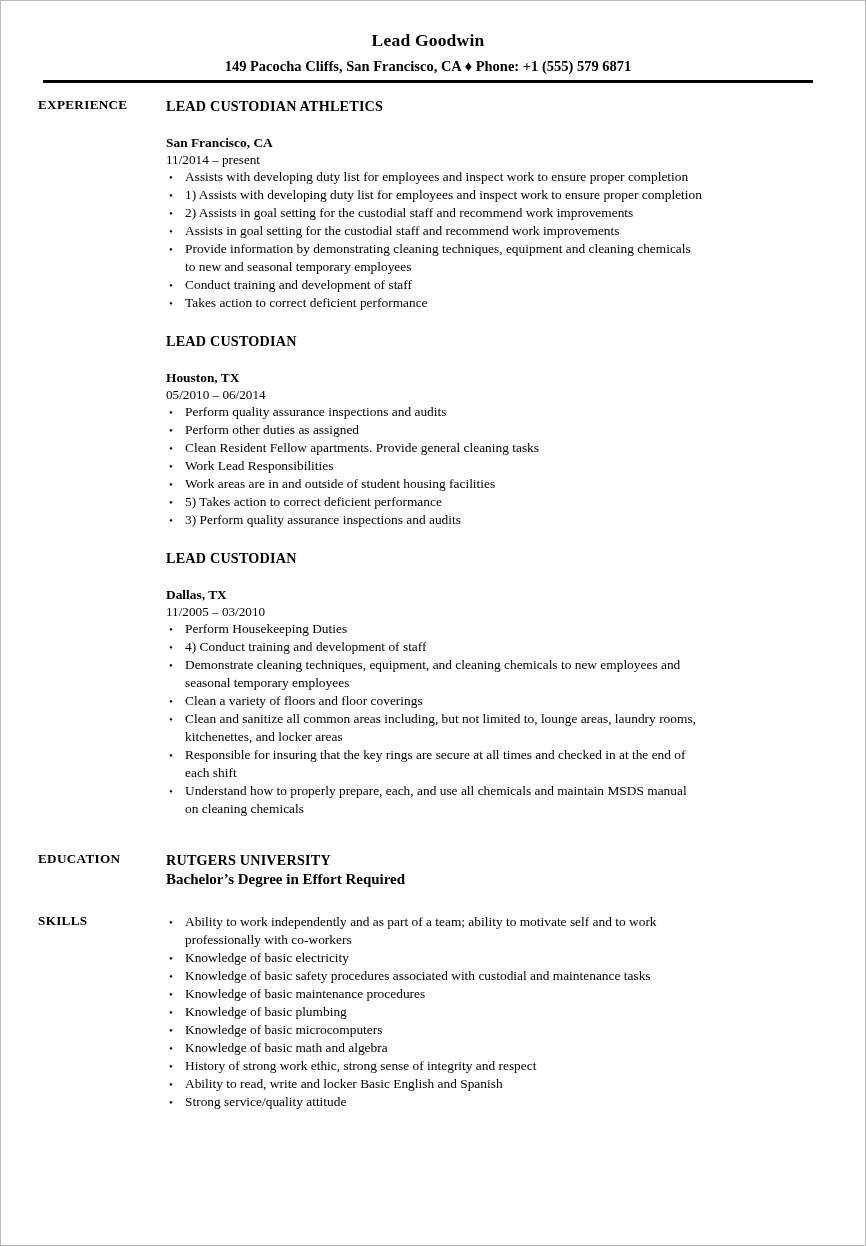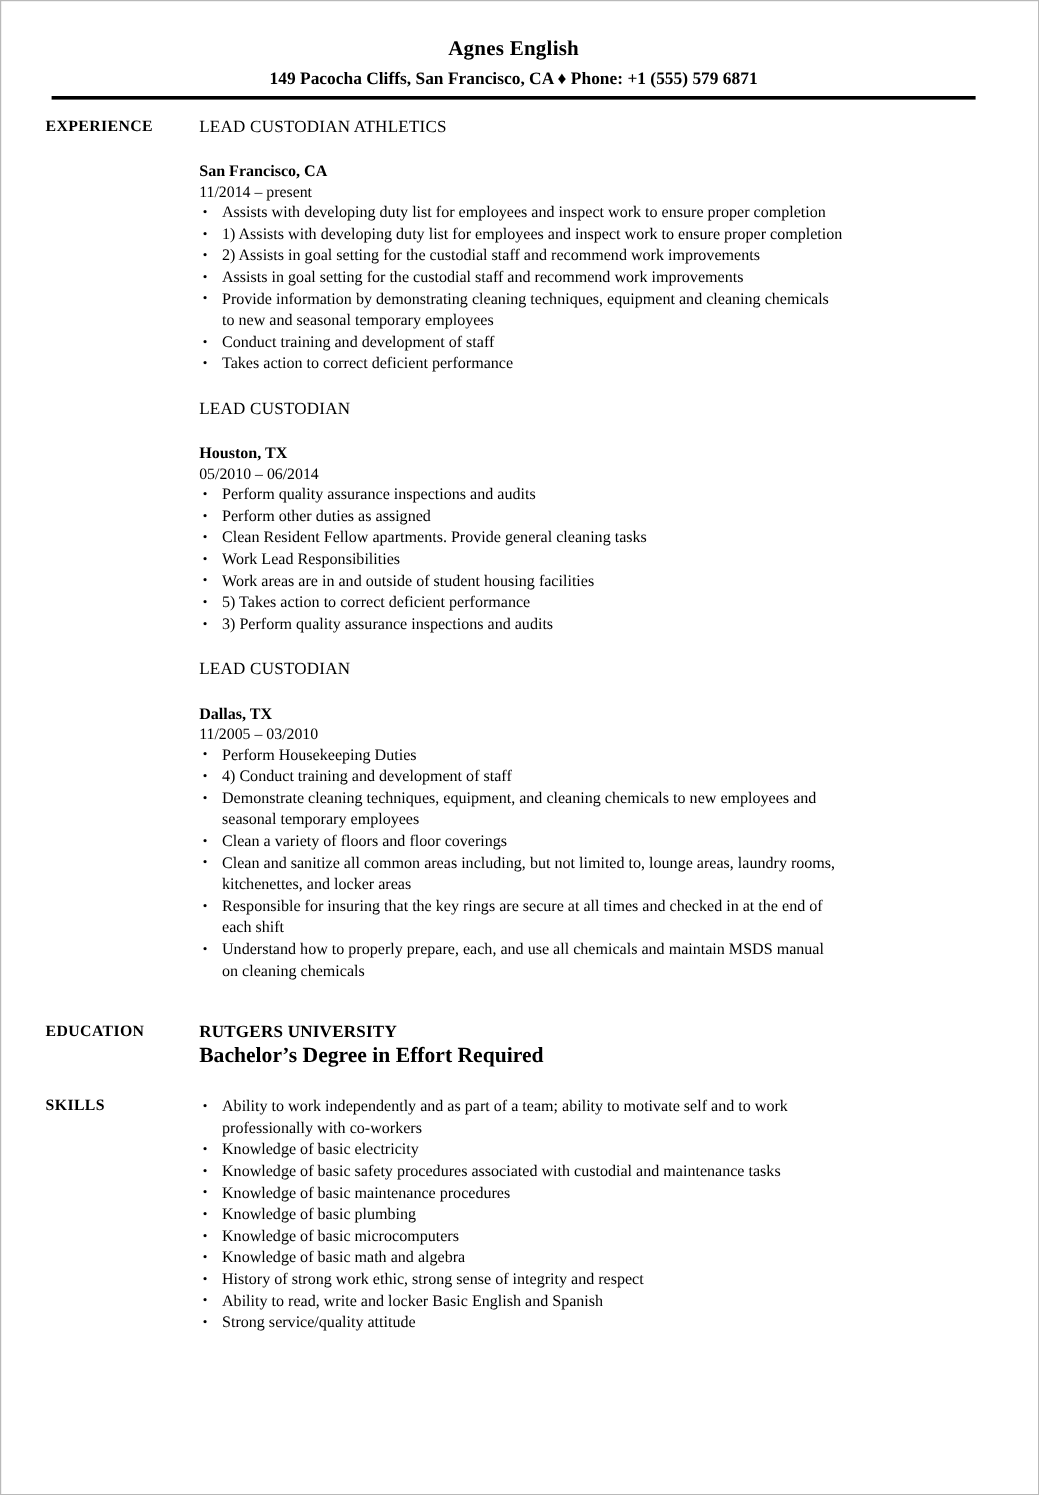--- a/index.html
+++ b/index.html
@@ -81,21 +81,21 @@
     white-space: nowrap;
   }
   .sec-body {
     margin-left: 165px;
     padding-right: 20px;
   }
 
   .job { margin-bottom: 0; }
   .job-title {
     font-size: 14.2px;
-    font-weight: normal;
+    font-weight: bold;
     letter-spacing: 0.2px;
     line-height: 18px;
   }
   .job-loc {
     font-size: 13.4px;
     font-weight: bold;
     line-height: 17px;
     margin-top: 19px;
   }
   .job-dates {
@@ -129,32 +129,32 @@
   .gap-section-edu { height: 33px; }
   .gap-section-skills { height: 24px; }
 
   .edu-school {
     font-size: 14.2px;
     font-weight: bold;
     letter-spacing: 0.2px;
     line-height: 19px;
   }
   .edu-degree {
-    font-size: 18px;
+    font-size: 15px;
     font-weight: bold;
     line-height: 19px;
   }
 </style>
 </head>
 <body>
 
 <div class="page">
   <div class="inner">
 
-    <div class="hdr-name">Agnes English</div>
+    <div class="hdr-name">Lead Goodwin</div>
     <div class="hdr-contact">149 Pacocha Cliffs, San Francisco, CA ♦ Phone: +1 (555) 579 6871</div>
     <div class="hdr-rule"></div>
 
     <div class="content">
 
       <div class="section">
         <div class="sec-label">EXPERIENCE</div>
         <div class="sec-body">
 
           <div class="job">

